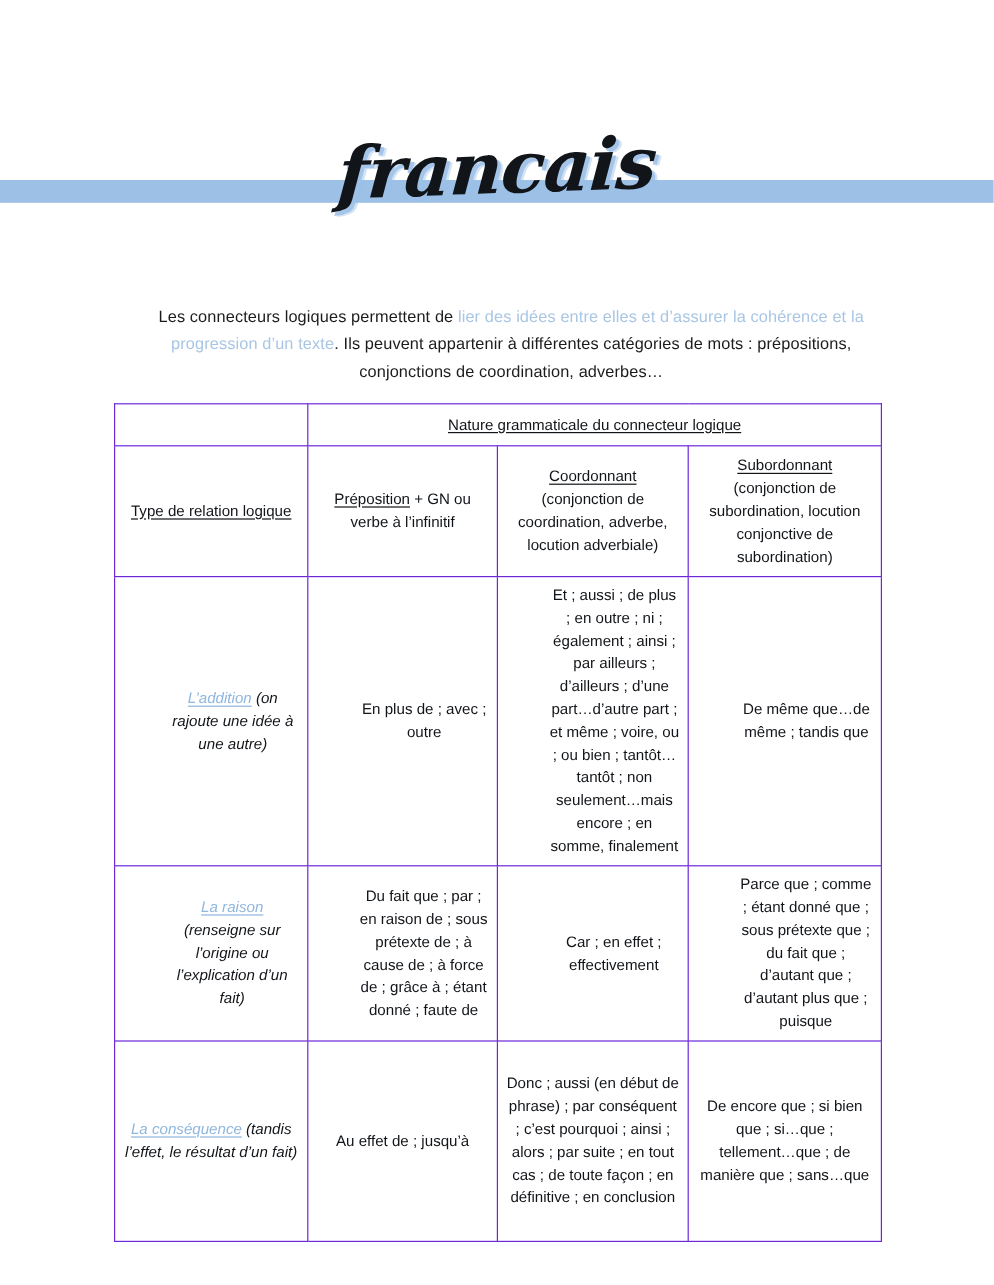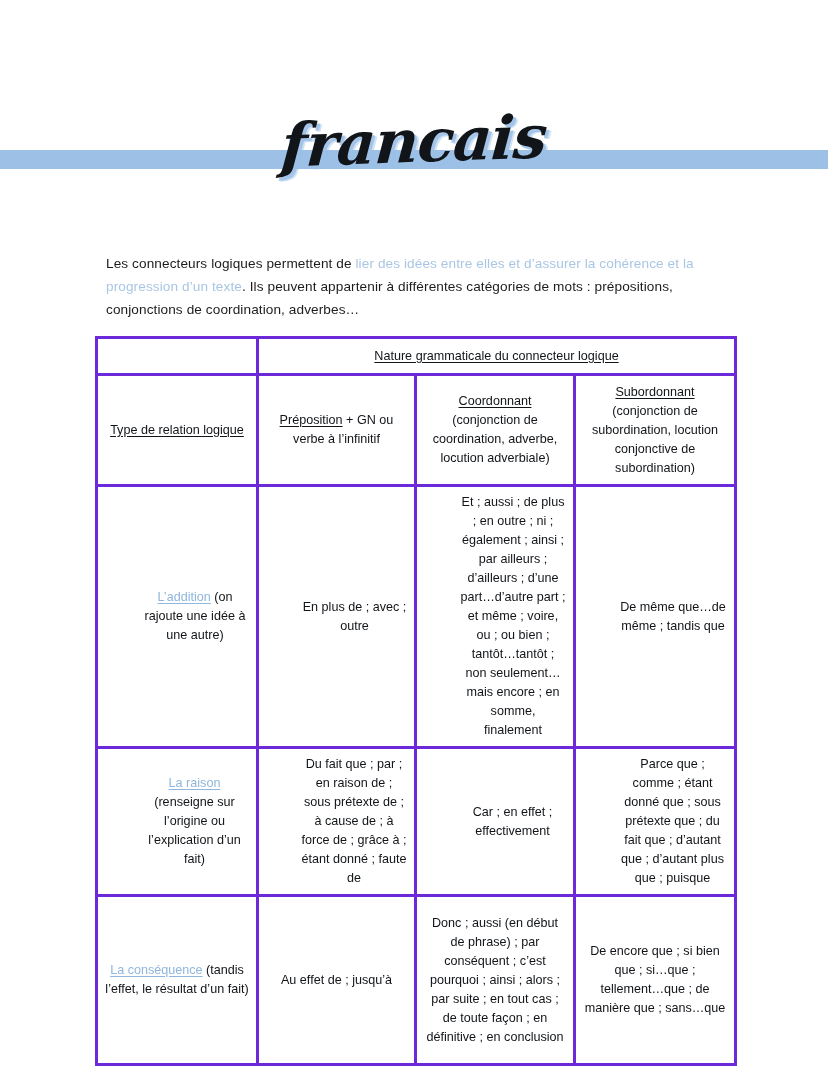--- a/index.html
+++ b/index.html
@@ -61,39 +61,40 @@
   .intro {
     position: absolute;
     left: 106px;
     top: 238px;
     width: 640px;
     font-family: "Liberation Sans", sans-serif;
     font-size: 13.6px;
     line-height: 23px;
     color: #1c1c1c;
     letter-spacing: 0.1px;
+    text-align: center;
   }
   .hl-blue {
     color: #a9c6e4;
   }
 
   
   .table-wrap {
     position: absolute;
     left: 95px;
     top: 336px;
     width: 639px;
   }
   table.grid {
     border-collapse: collapse;
     width: 639px;
     table-layout: fixed;
   }
   table.grid td {
-    border: 3px solid #6d28d9;
+    border: 1px solid #6d28d9;
     vertical-align: middle;
     text-align: center;
     padding: 6px 7px;
     font-family: "Liberation Sans", sans-serif;
     font-size: 12.6px;
     line-height: 19px;
     color: #111418;
   }
   col.c1 { width: 161px; }
   col.c2 { width: 158px; }
@@ -107,20 +108,21 @@
     font-size: 12.8px;
     line-height: 20px;
   }
   td.hdr-span { height: 22px; padding: 3px 6px; }
   td.hdr { height: 96px; vertical-align: middle; }
 
   td.relation {
     color: #a9c6e4;
     font-size: 12.6px;
     line-height: 19px;
+    font-style: italic;
   }
   td.relation .term {
     color: #8fb6dd;
     text-decoration: underline;
     text-underline-offset: 2px;
   }
   .u {
     text-decoration: underline;
     text-underline-offset: 2px;
   }

